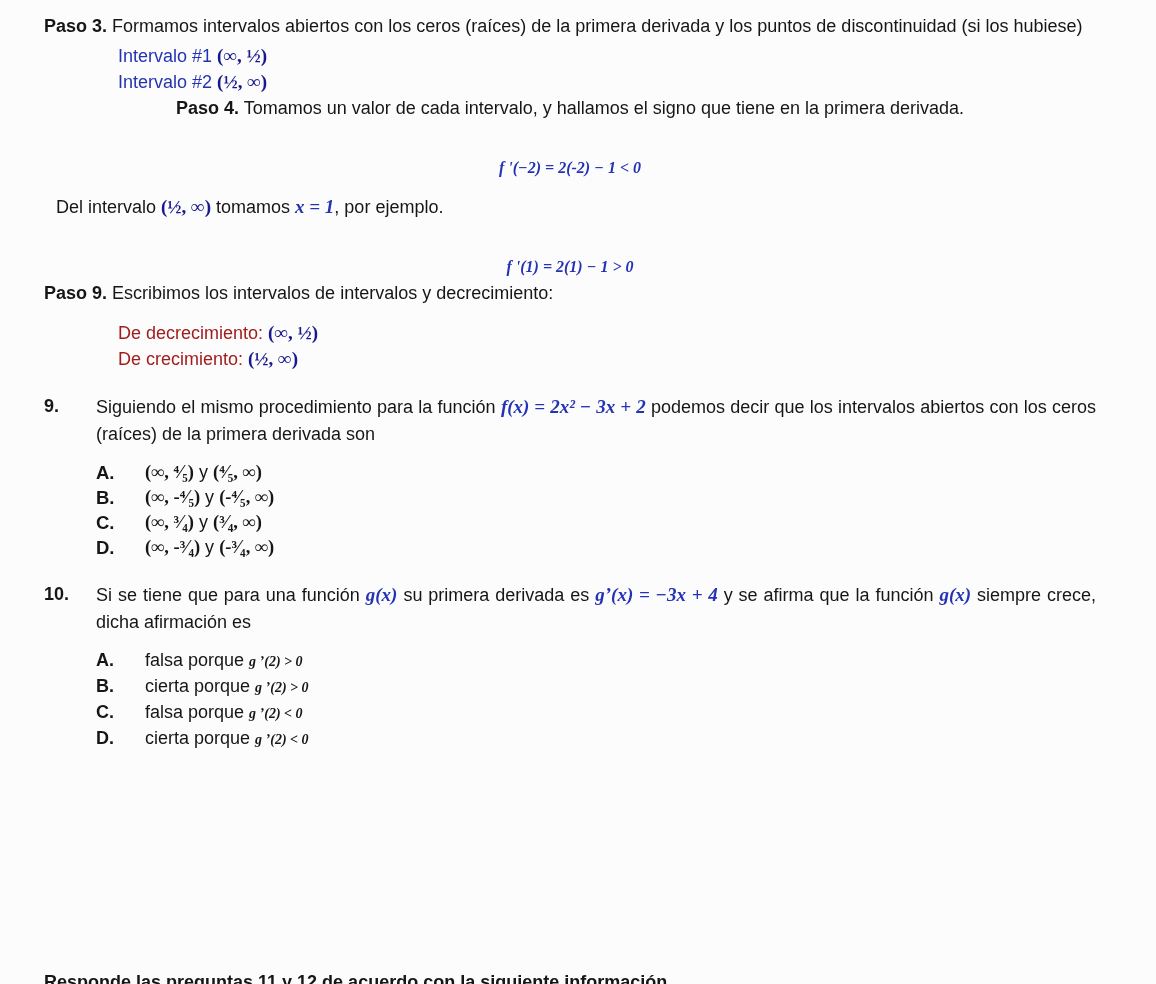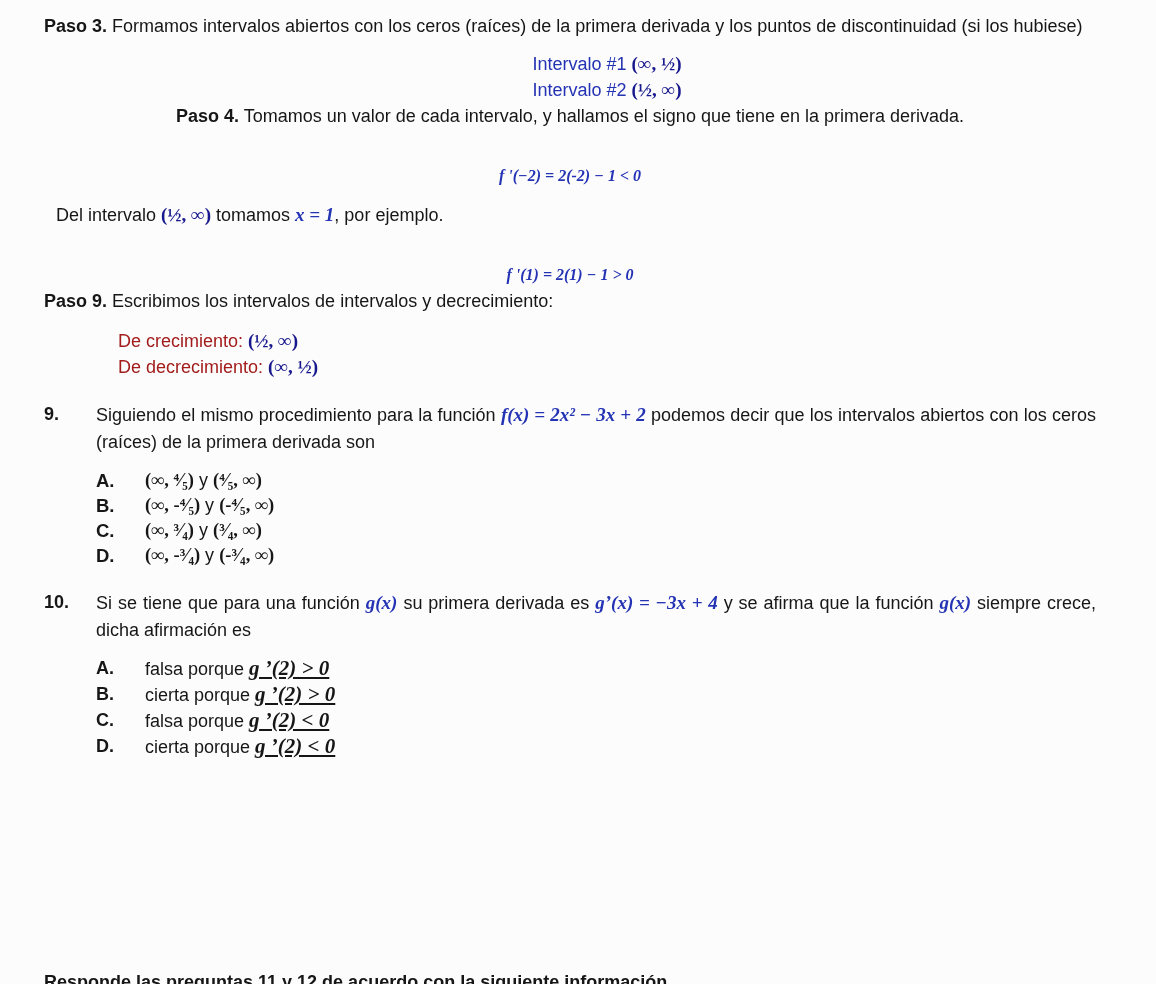--- a/index.html
+++ b/index.html
@@ -22,35 +22,35 @@
   .content{padding:13px 60px 0 44px;position:relative;}
   .just{text-align:justify;}
   .b{font-weight:700;}
   .math{font-family:"Liberation Serif","DejaVu Serif",serif;font-style:italic;font-weight:700;}
   .mathu{font-family:"Liberation Serif","DejaVu Serif",serif;font-style:normal;font-weight:700;}
   .navy{color:var(--navy);}
   .blue{color:var(--blue);}
   .red{color:var(--red);}
   .ink{color:var(--ink);}
   .indent{margin-left:74px;line-height:25px;}
-  .intervals{margin-top:11px;text-align:center;}
+  .intervals{margin-top:3px;}
   .conds{margin-top:20px;}
   .p-paso4{margin-top:23px;}
   .p-del{margin-top:31px;}
   .formula-center{margin-top:33px;text-align:center;font-size:16px;line-height:26px;}
   .p-paso5{margin-top:22px;}
   .growth{margin-top:13px;}
   .question{margin-top:21px;position:relative;padding-left:52px;}
   .qnum{position:absolute;left:0;top:0;font-weight:700;}
   .options{margin-top:12px;margin-left:52px;}
   .optrow{position:relative;padding-left:49px;line-height:25px;}
   .optletter{position:absolute;left:0;top:0;font-weight:700;}
   .q9opt{font-family:"Liberation Serif","DejaVu Serif",serif;font-weight:700;font-size:18.5px;}
   .q9opt .conj{font-family:"Liberation Sans",sans-serif;font-weight:400;font-size:18px;}
-  .optmath{font-family:"Liberation Serif","DejaVu Serif",serif;font-style:italic;font-weight:700;font-size:21px;text-decoration:underline;}
+  .optmath{font-family:"Liberation Serif","DejaVu Serif",serif;font-style:italic;font-weight:700;font-size:14px;}
   .footer-cut{position:absolute;left:44px;top:969px;font-weight:700;white-space:nowrap;}
   .fsz19{font-size:19px;}
 </style>
 </head>
 <body>
 
 <div class="content">
 
   <p class="just" style="margin:0;"><span class="b">Paso 3.</span><span> Formamos intervalos abiertos con los ceros (raíces) de la primera derivada y los puntos de discontinuidad (si los hubiese)</span></p>
 
@@ -65,22 +65,22 @@
 
   <div class="formula-center math blue">f '(−2) = 2(-2) − 1 &lt; 0</div>
 
   <p class="p-del" style="margin:12px;"><span>Del intervalo </span><span class="mathu navy fsz19">(½, ∞)</span><span> tomamos </span><span class="math blue fsz19">x = 1</span><span>, por ejemplo.</span></p>
 
   <div class="formula-center math blue">f '(1) = 2(1) − 1 &gt; 0</div>
 
   <p class="p-paso5" style="margin:0;"><span class="b">Paso 9.</span><span> Escribimos los intervalos de intervalos y decrecimiento:</span></p>
 
   <div class="indent growth">
+    <div><span class="red">De decrecimiento: </span><span class="mathu navy fsz19">(∞, ½)</span></div>
     <div><span class="red">De crecimiento: </span><span class="mathu navy fsz19">(½, ∞)</span></div>
-    <div><span class="red">De decrecimiento: </span><span class="mathu navy fsz19">(∞, ½)</span></div>
   </div>
 
   <div class="question just">
     <span class="qnum">9.</span><span>Siguiendo el mismo procedimiento para la función </span><span class="math blue fsz19">f(x) = 2x² − 3x + 2</span><span> podemos decir que los intervalos abiertos con los ceros (raíces) de la primera derivada son</span>
   </div>
 
   <div class="options">
     <div class="optrow q9opt"><span class="optletter" style="font-family:'Liberation Sans',sans-serif;">A.</span><span>(∞, ⁴⁄₅)</span><span class="conj"> y </span><span>(⁴⁄₅, ∞)</span></div>
     <div class="optrow q9opt"><span class="optletter" style="font-family:'Liberation Sans',sans-serif;">B.</span><span>(∞, -⁴⁄₅)</span><span class="conj"> y </span><span>(-⁴⁄₅, ∞)</span></div>
     <div class="optrow q9opt"><span class="optletter" style="font-family:'Liberation Sans',sans-serif;">C.</span><span>(∞, ³⁄₄)</span><span class="conj"> y </span><span>(³⁄₄, ∞)</span></div>

